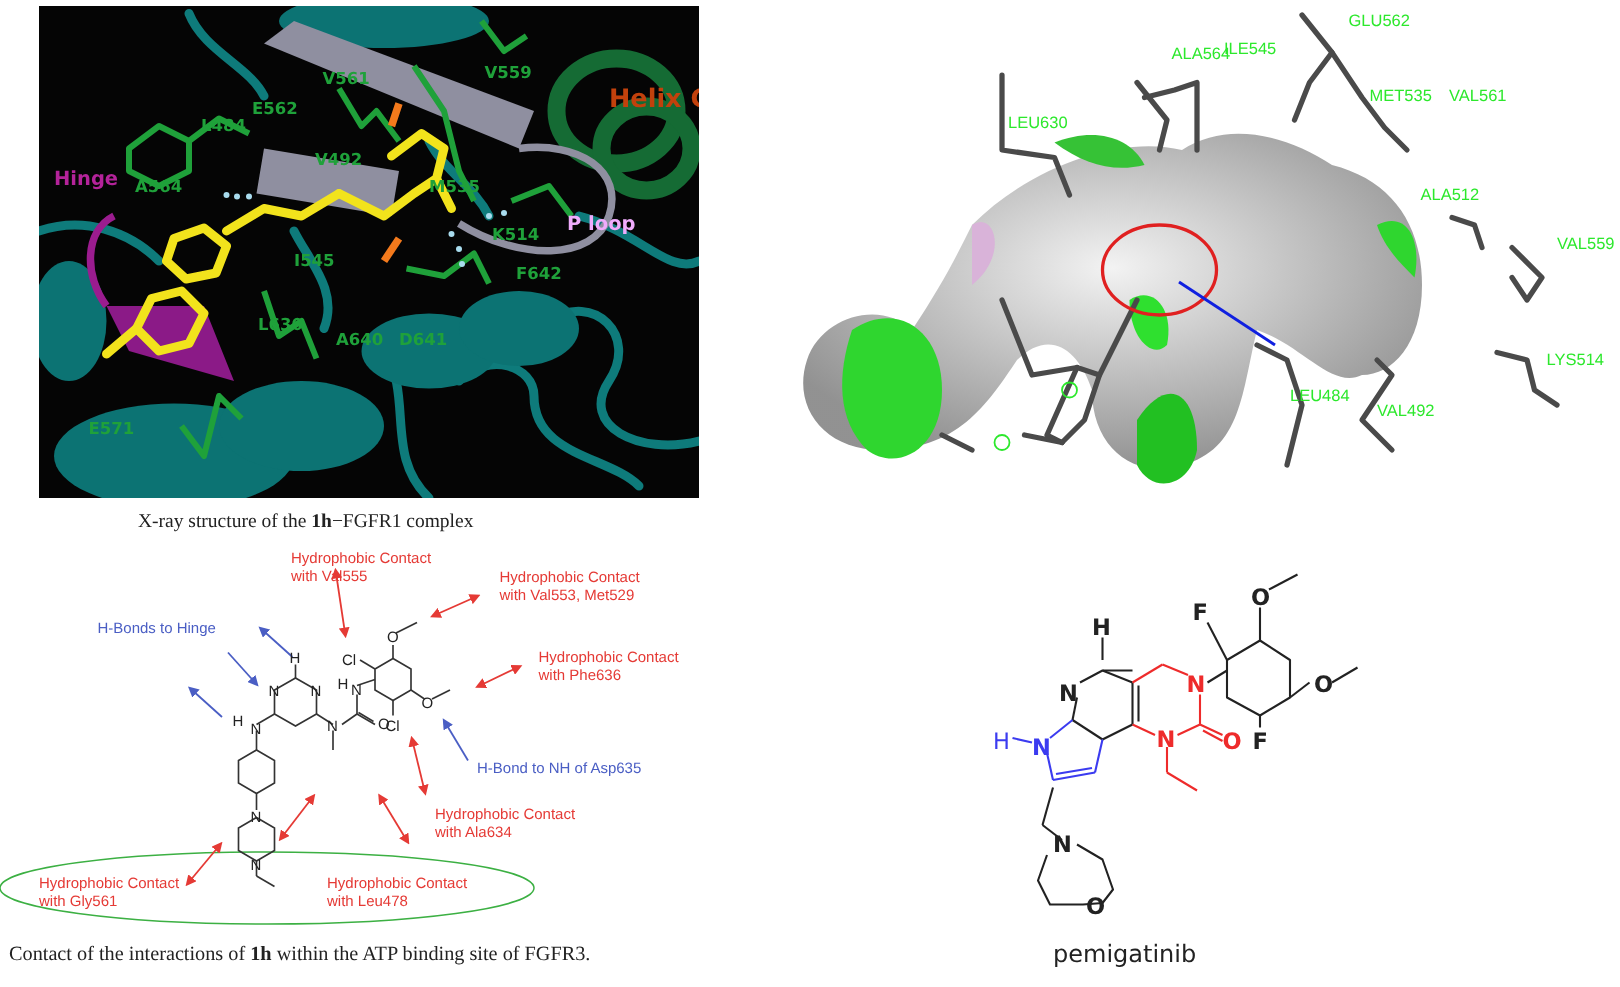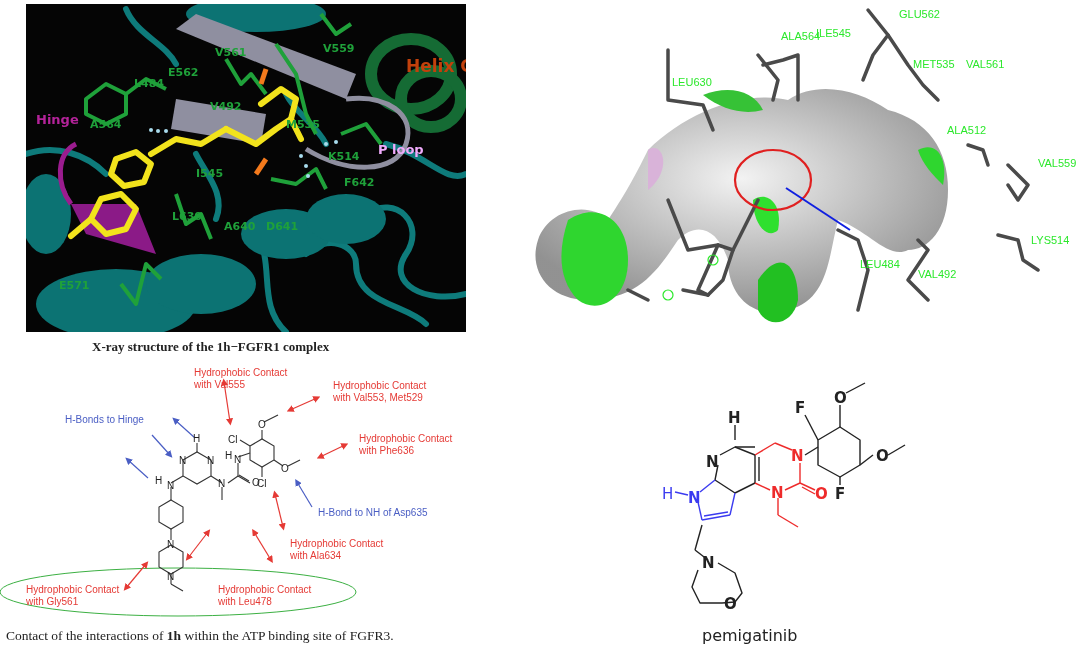--- a/index.html
+++ b/index.html
@@ -5,21 +5,21 @@
   html, body { margin:0; padding:0; background:#ffffff; }
   body { width:1080px; height:658px; position:relative; overflow:hidden; font-family:"Liberation Sans", sans-serif; }
   .abs { position:absolute; }
   .xray { left:26px; top:4px; width:440px; height:328px; background:#050505; overflow:hidden; }
   .xray svg { position:absolute; left:0; top:0; }
   .lbl { position:absolute; font-family:"DejaVu Sans", sans-serif; font-size:11px; font-weight:bold; color:#1fa13a; white-space:nowrap; }
   .lbl.hinge { color:#b4239a; font-size:13px; }
   .lbl.ploop { color:#f0abfc; font-size:13px; }
   .lbl.helix { color:#c2410c; font-size:17px; }
   .caption { font-family:"Liberation Serif", "DejaVu Serif", serif; color:#222; white-space:nowrap; }
-  .cap1 { left:92px; top:339px; font-size:13px;font-weight:bold; }
+  .cap1 { left:92px; top:339px; font-size:13px; }
   .cap2 { left:6px; top:628px; font-size:13.5px; }
   .note { position:absolute; font-family:"Liberation Sans", sans-serif; font-size:10px; line-height:11.5px; white-space:nowrap; }
   .note.red { color:#e53a35; }
   .note.blue { color:#4a5ec4; }
   .dock { left:528px; top:0px; width:552px; height:330px; }
   .rlbl { position:absolute; font-family:"Liberation Sans", sans-serif; font-size:11px; color:#2ce82c; white-space:nowrap; }
   .pemi-cap { left:702px; top:626px; font-family:"DejaVu Sans", sans-serif; font-weight:normal; font-size:16px; color:#222; }
 </style>
 </head>
 <body>

